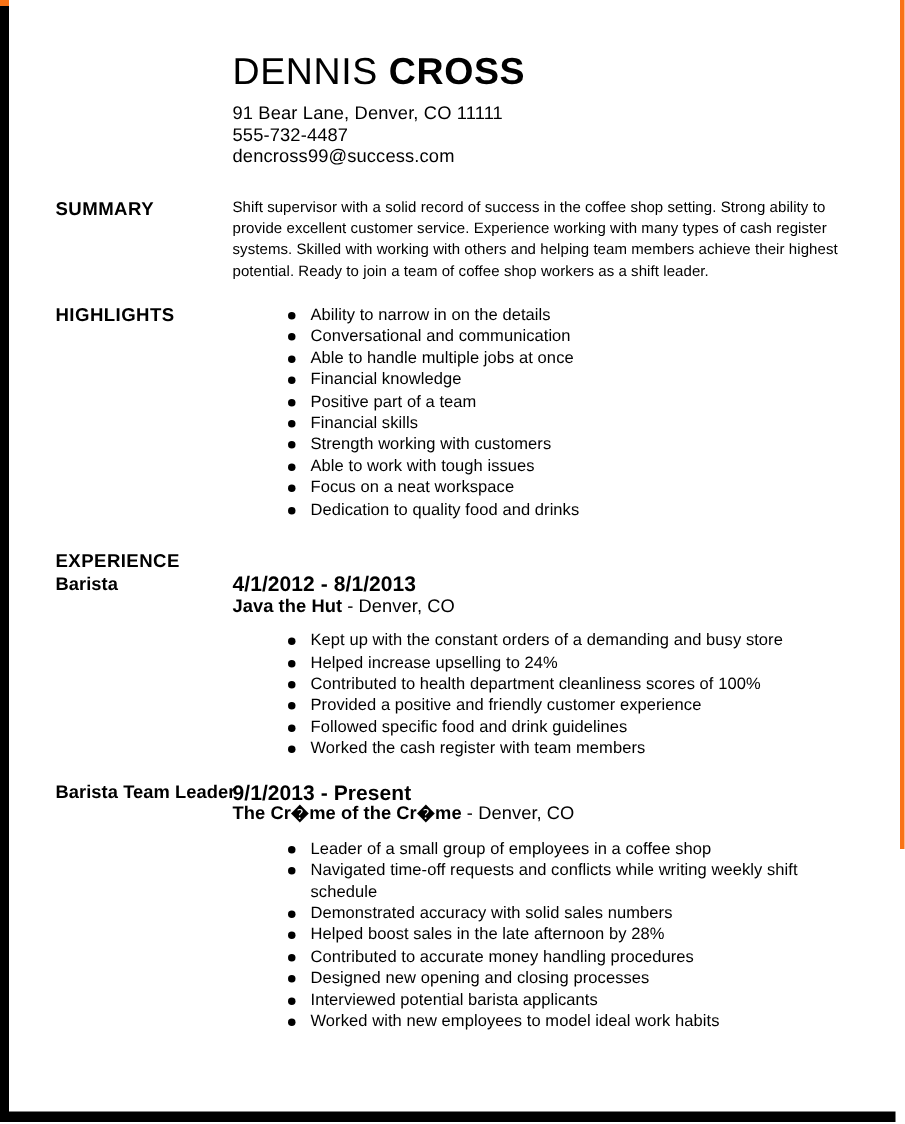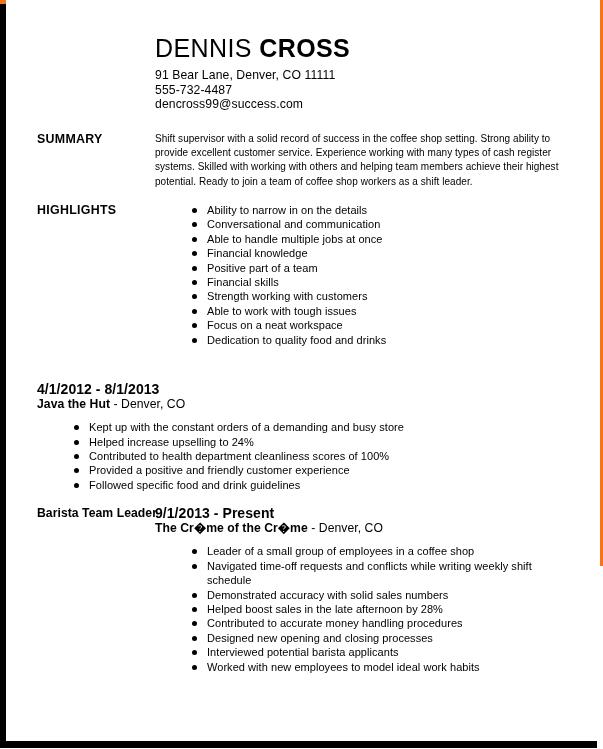--- a/index.html
+++ b/index.html
@@ -210,31 +210,36 @@
             <li>Able to work with tough issues</li>
             <li>Focus on a neat workspace</li>
             <li>Dedication to quality food and drinks</li>
           </ul>
         </div>
       </div>
 
       <div class="spacer-lg"></div>
 
       <div class="section">
+        <div class="section-label-col">
+          <div class="section-heading">EXPERIENCE</div>
+          <div class="job-title">Barista</div>
+        </div>
         <div class="section-content-col">
           <div style="height:15px;"></div>
           <div class="job-dates">4/1/2012 - 8/1/2013</div>
           <div class="job-company"><span class="company-name">Java the Hut</span><span class="company-location"> - Denver, CO</span></div>
           <div class="spacer-sm"></div>
           <ul class="bullets bullets-indent">
             <li>Kept up with the constant orders of a demanding and busy store</li>
             <li>Helped increase upselling to 24%</li>
             <li>Contributed to health department cleanliness scores of 100%</li>
             <li>Provided a positive and friendly customer experience</li>
             <li>Followed specific food and drink guidelines</li>
+            <li>Worked the cash register with team members</li>
           </ul>
         </div>
       </div>
 
       <div class="spacer-md"></div>
 
       <div class="section">
         <div class="section-label-col">
           <div class="job-title">Barista Team Leader</div>
         </div>

